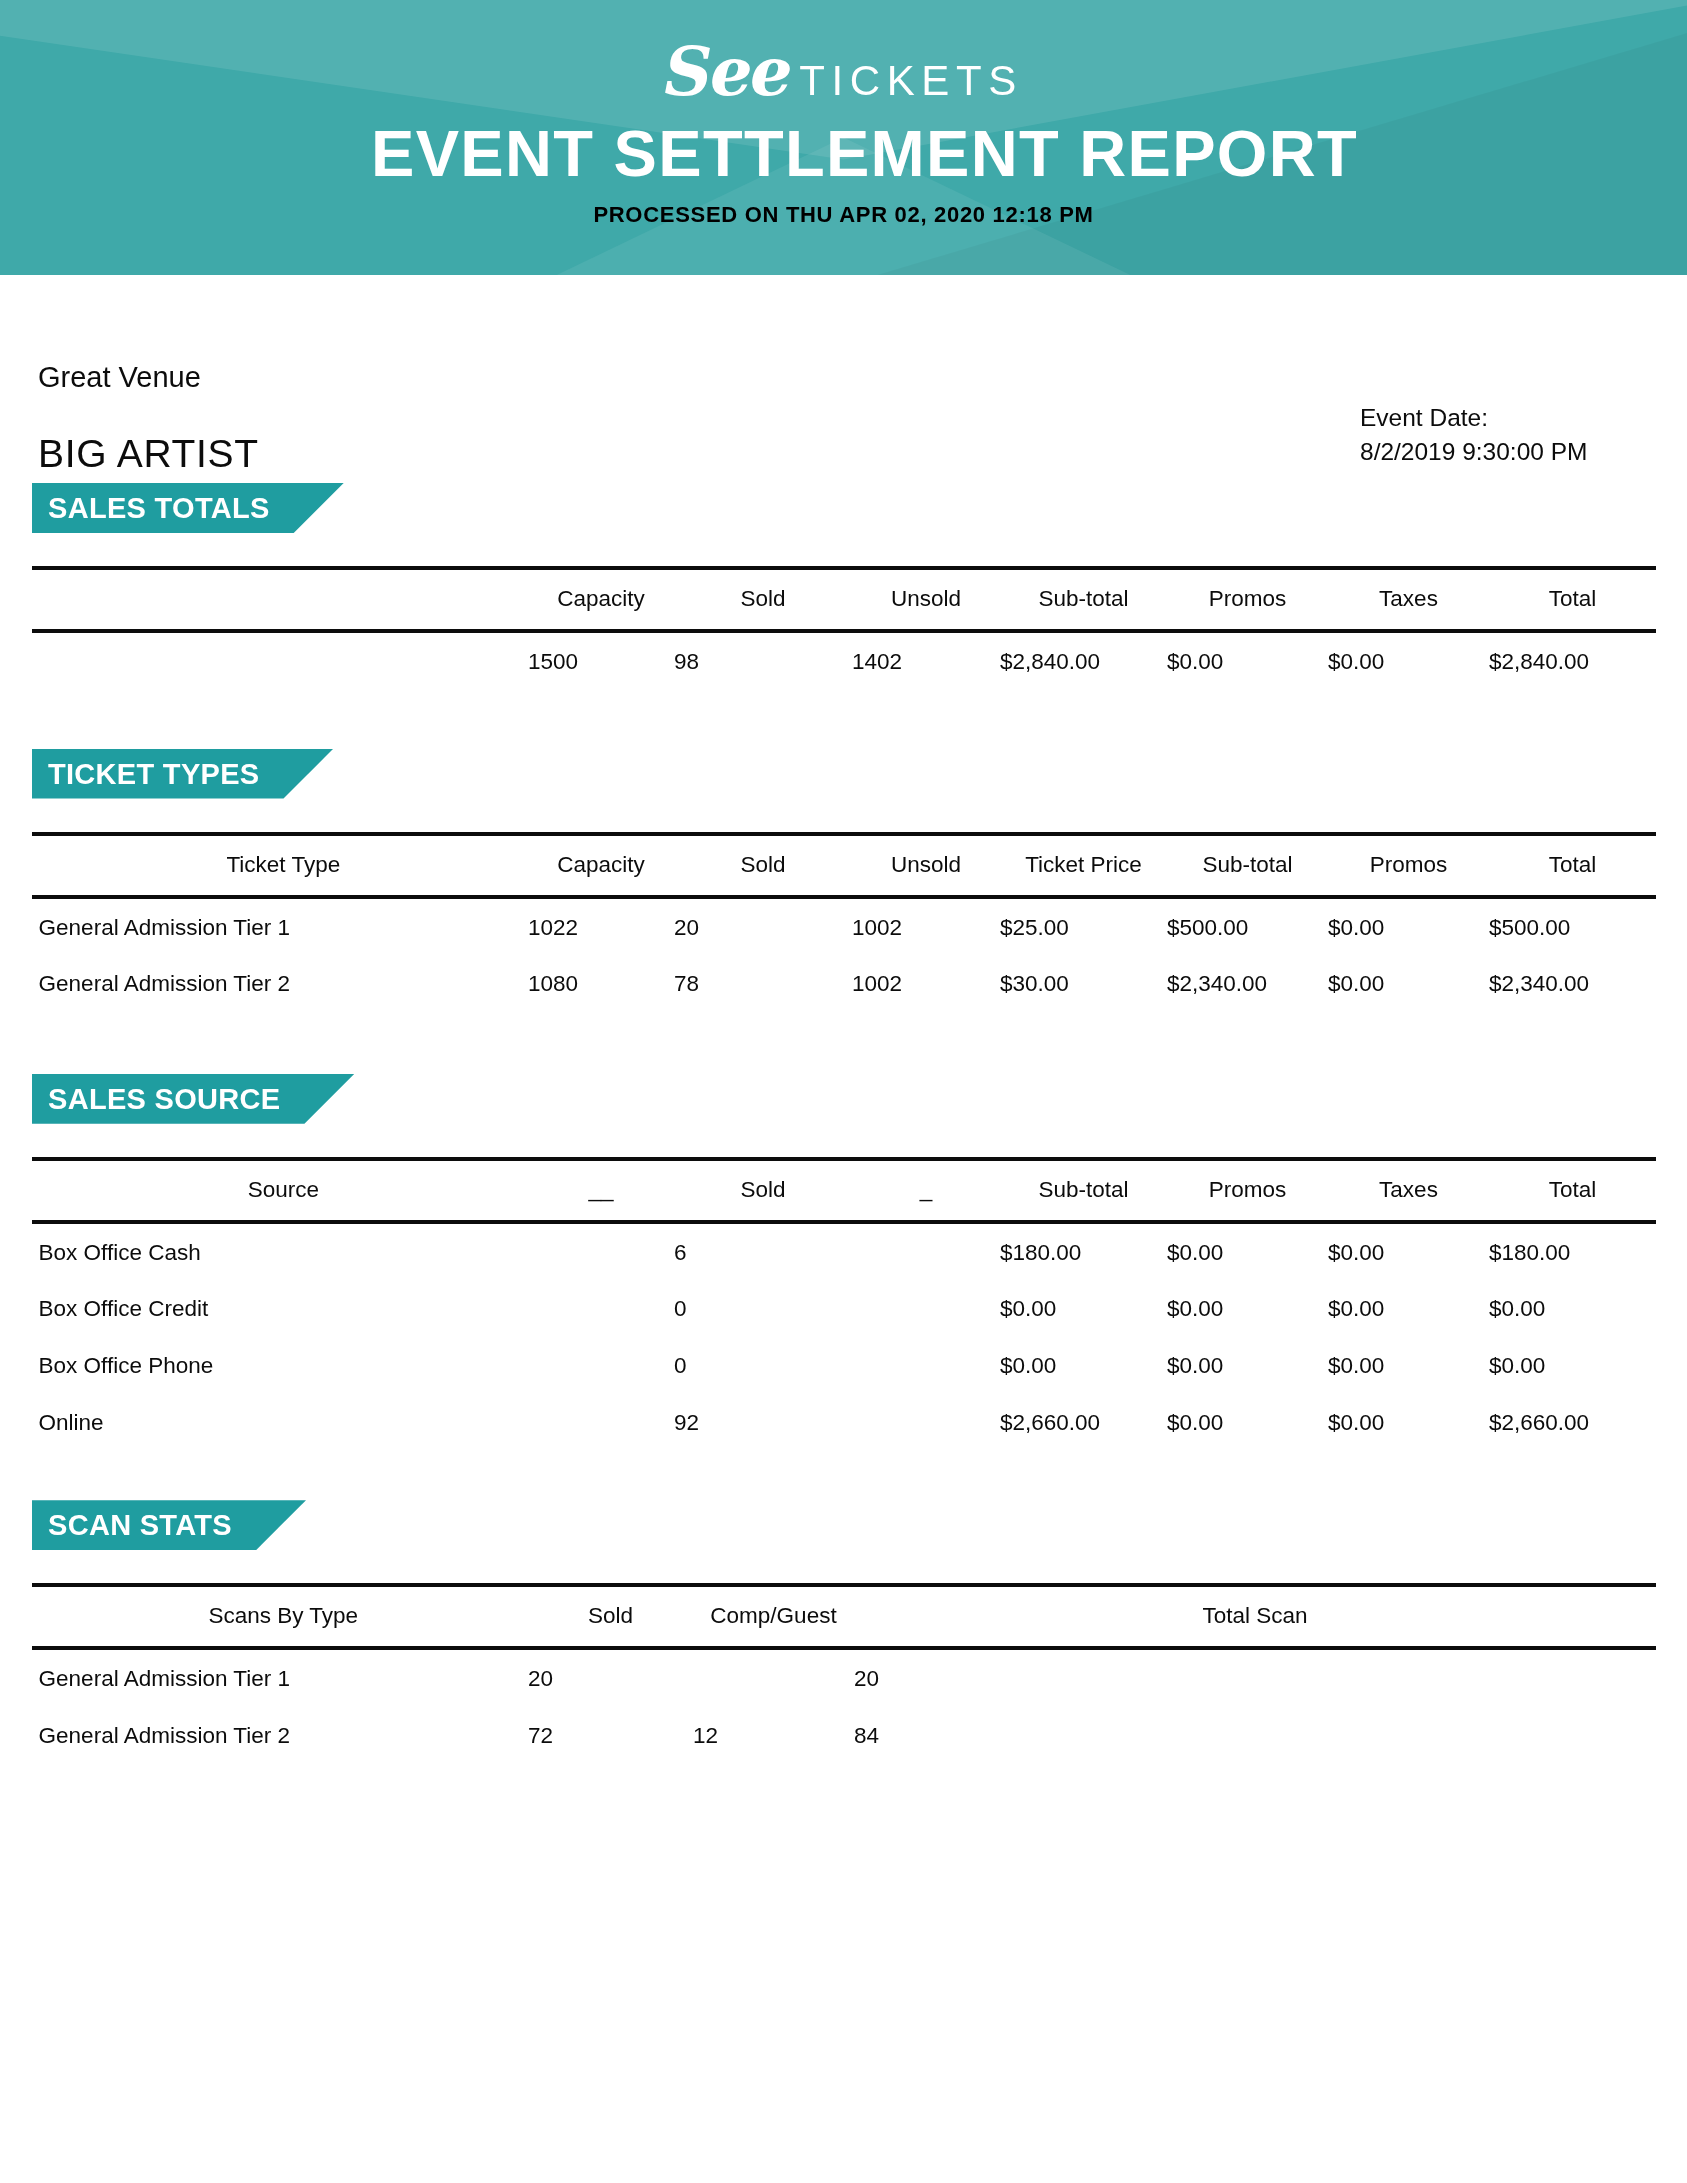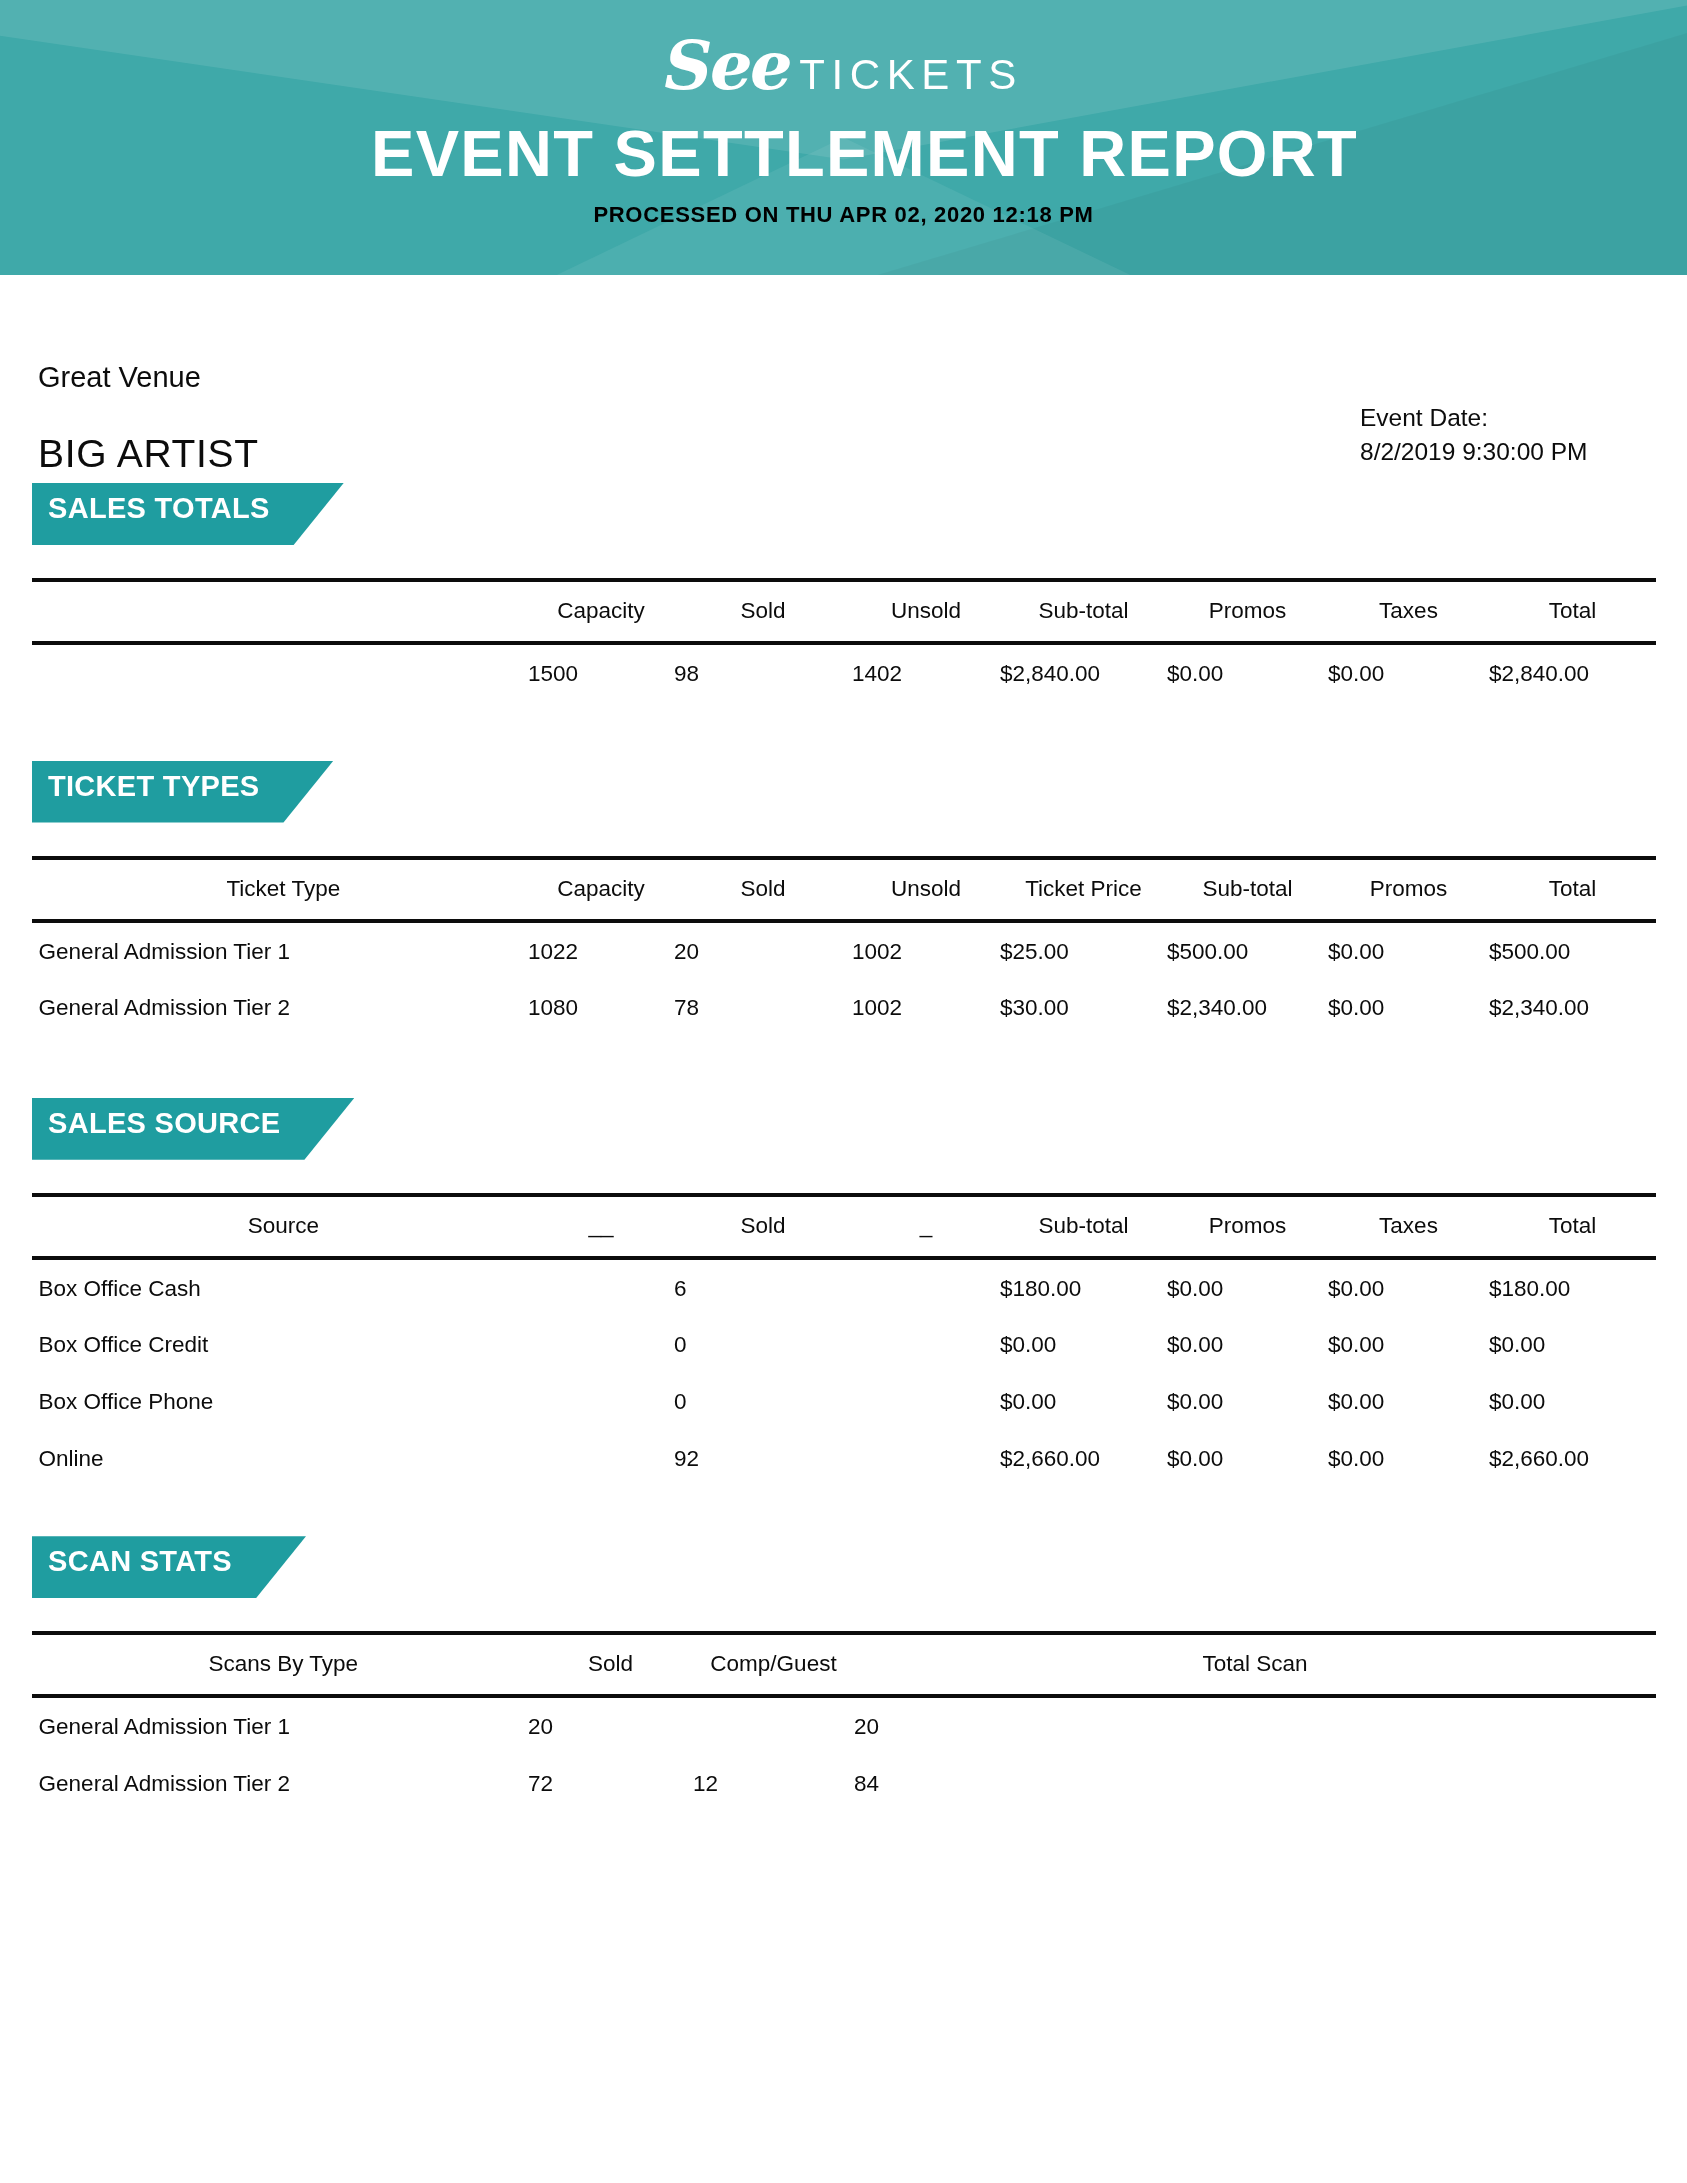--- a/index.html
+++ b/index.html
@@ -27,21 +27,21 @@
   }
   .hdr .tri-light-v{
     background:rgba(255,255,255,0.07);
     clip-path:polygon(50% 50%, 67% 100%, 33% 100%);
   }
   .hdr .tri-dark-right{
     background:rgba(0,0,0,0.04);
     clip-path:polygon(100% 12%, 100% 100%, 52% 100%);
   }
   .logo{
-    position:absolute;top:29px;left:0;width:100%;
+    position:absolute;top:35px;left:0;width:100%;
     text-align:center;color:#fff;white-space:nowrap;
   }
   .logo .see{
     font-family:"DejaVu Serif", serif;
     font-style:italic;font-weight:700;
     font-size:67px;line-height:73px;
     letter-spacing:-2.6px;
   }
   .logo .tickets{
     font-family:"Liberation Sans", sans-serif;
@@ -66,21 +66,21 @@
   .venue{position:absolute;left:38px;top:86px;font-size:29px;}
   .artist{position:absolute;left:38px;top:157px;font-size:39px;font-weight:400;letter-spacing:0.7px;}
   .edate{position:absolute;left:1360px;top:126px;font-size:24.5px;line-height:34px;}
   
   .sec-banner{
     margin-left:32px;
     width:fit-content;
     height:50px;line-height:50px;
     background:#1f9da0;color:#ffffff;
     font-size:29px;font-weight:700;letter-spacing:0.3px;
-    padding:0 74px 12px 16px;
+    padding:0 74px 0 16px;
     clip-path:polygon(0 0, 100% 0, calc(100% - 50px) 100%, 0 100%);
   }
   
   table.tbl{
     margin-left:32px;margin-top:33px;
     width:1624px;
     border-collapse:collapse;table-layout:fixed;
     border-top:4.6px solid #0c0c0c;
   }
   table.tbl thead th{

